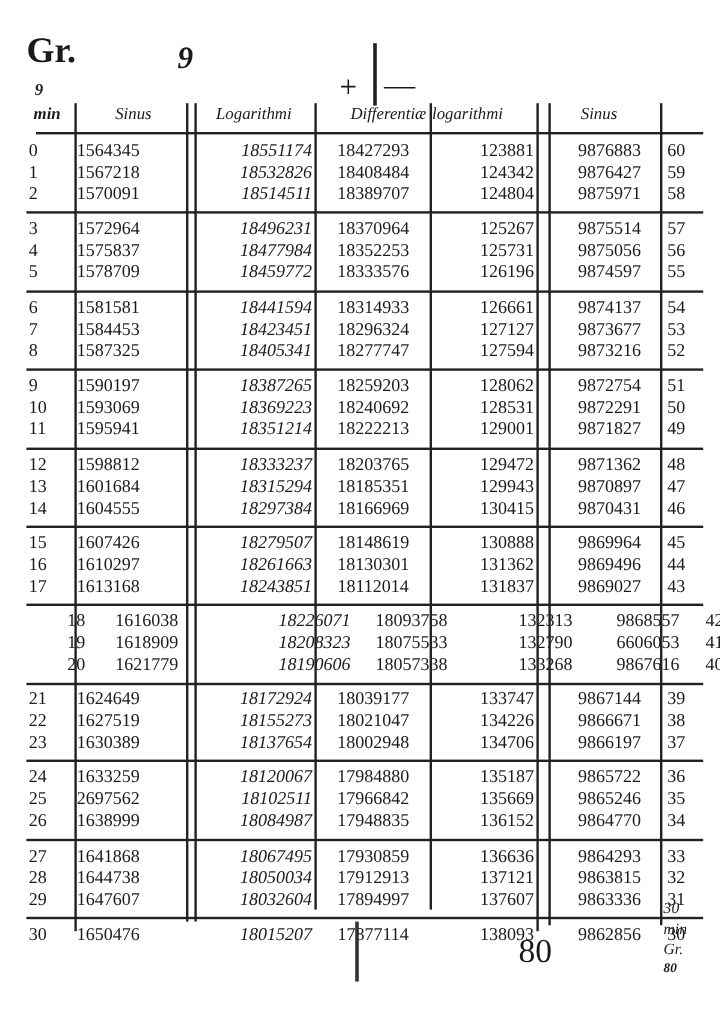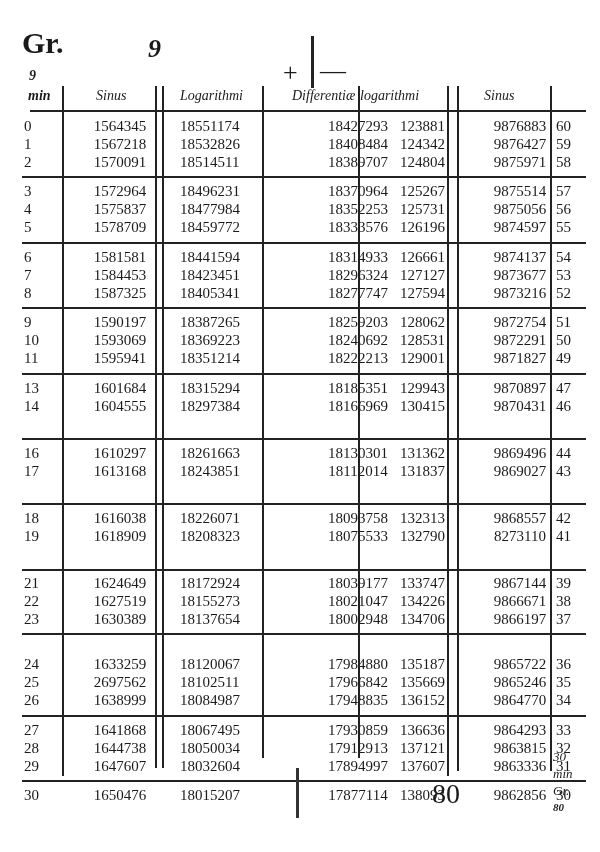--- a/index.html
+++ b/index.html
@@ -31,25 +31,25 @@
 
   .table { position: absolute; left: 0; top: 113px; width: 600px; }
   .group { position: relative; height: 61.4px; }
   .group-rule { position: absolute; left: 22px; right: 14px; bottom: 0; height: 2px; background: #222; }
   .row { position: relative; height: 18px; }
   .cell {
     position: absolute; top: 0; font-family: "Liberation Serif", serif; font-size: 15px; line-height: 18px;
     white-space: nowrap;
   }
   .c-min { left: 24px; width: 28px; text-align: left; }
-  .c-sin { left: 80px; width: 80px; text-align: center; }
-  .c-log { left: 180px; width: 92px; text-align: left; }
-  .c-dif { left: 265px; width: 92px; text-align: center; margin-left: 47px; }
+  .c-sin { left: 64px; width: 80px; }
+  .c-log { left: 168px; width: 92px; text-align: right; font-style: italic; }
+  .c-dif { left: 265px; width: 92px; text-align: center; }
   .c-lg2 { left: 365px; width: 80px; text-align: right; }
-  .c-cos { left: 476px; width: 88px; text-align: center; }
+  .c-cos { left: 464px; width: 88px; text-align: center; }
   .c-cm  { left: 556px; width: 26px; text-align: left; }
 
   .vline { position: absolute; width: 2px; background: #222; }
   .foot-80 { position: absolute; left: 432px; top: 778px; font-size: 28px; font-family: "Liberation Serif", serif; }
   .foot-right { position: absolute; left: 553px; top: 748px; font-size: 13px; font-style: italic; font-family: "Liberation Serif", serif; line-height: 17px; }
   .stem { position: absolute; left: 296px; top: 768px; width: 3px; height: 50px; background: #333; }
 </style>
 </head>
 <body>
 
@@ -188,20 +188,29 @@
           <span class="cell c-log">18351214</span>
           <span class="cell c-dif">18222213</span>
           <span class="cell c-lg2">129001</span>
           <span class="cell c-cos">9871827</span>
           <span class="cell c-cm">49</span>
         </div>
       </div>
       <div class="group" style="padding-top: 4px;">
         <div class="group-rule"></div>
         <div class="row">
+          <span class="cell c-min">12</span>
+          <span class="cell c-sin">1598812</span>
+          <span class="cell c-log">18333237</span>
+          <span class="cell c-dif">18203765</span>
+          <span class="cell c-lg2">129472</span>
+          <span class="cell c-cos">9871362</span>
+          <span class="cell c-cm">48</span>
+        </div>
+        <div class="row">
           <span class="cell c-min">13</span>
           <span class="cell c-sin">1601684</span>
           <span class="cell c-log">18315294</span>
           <span class="cell c-dif">18185351</span>
           <span class="cell c-lg2">129943</span>
           <span class="cell c-cos">9870897</span>
           <span class="cell c-cm">47</span>
         </div>
         <div class="row">
           <span class="cell c-min">14</span>
@@ -209,57 +218,75 @@
           <span class="cell c-log">18297384</span>
           <span class="cell c-dif">18166969</span>
           <span class="cell c-lg2">130415</span>
           <span class="cell c-cos">9870431</span>
           <span class="cell c-cm">46</span>
         </div>
       </div>
       <div class="group" style="padding-top: 4px;">
         <div class="group-rule"></div>
         <div class="row">
+          <span class="cell c-min">15</span>
+          <span class="cell c-sin">1607426</span>
+          <span class="cell c-log">18279507</span>
+          <span class="cell c-dif">18148619</span>
+          <span class="cell c-lg2">130888</span>
+          <span class="cell c-cos">9869964</span>
+          <span class="cell c-cm">45</span>
+        </div>
+        <div class="row">
           <span class="cell c-min">16</span>
           <span class="cell c-sin">1610297</span>
           <span class="cell c-log">18261663</span>
           <span class="cell c-dif">18130301</span>
           <span class="cell c-lg2">131362</span>
           <span class="cell c-cos">9869496</span>
           <span class="cell c-cm">44</span>
         </div>
         <div class="row">
           <span class="cell c-min">17</span>
           <span class="cell c-sin">1613168</span>
           <span class="cell c-log">18243851</span>
           <span class="cell c-dif">18112014</span>
           <span class="cell c-lg2">131837</span>
           <span class="cell c-cos">9869027</span>
           <span class="cell c-cm">43</span>
         </div>
       </div>
-      <div class="group" style="padding-top: 4px;">
+      <div class="group" style="padding-top: 4px; padding-left: 32px;">
         <div class="group-rule"></div>
         <div class="row">
           <span class="cell c-min">18</span>
           <span class="cell c-sin">1616038</span>
           <span class="cell c-log">18226071</span>
           <span class="cell c-dif">18093758</span>
           <span class="cell c-lg2">132313</span>
           <span class="cell c-cos">9868557</span>
           <span class="cell c-cm">42</span>
         </div>
         <div class="row">
           <span class="cell c-min">19</span>
           <span class="cell c-sin">1618909</span>
           <span class="cell c-log">18208323</span>
           <span class="cell c-dif">18075533</span>
           <span class="cell c-lg2">132790</span>
-          <span class="cell c-cos">8273110</span>
+          <span class="cell c-cos">6606053</span>
           <span class="cell c-cm">41</span>
+        </div>
+        <div class="row">
+          <span class="cell c-min">20</span>
+          <span class="cell c-sin">1621779</span>
+          <span class="cell c-log">18190606</span>
+          <span class="cell c-dif">18057338</span>
+          <span class="cell c-lg2">133268</span>
+          <span class="cell c-cos">9867616</span>
+          <span class="cell c-cm">40</span>
         </div>
       </div>
       <div class="group" style="padding-top: 3px;">
         <div class="group-rule"></div>
         <div class="row">
           <span class="cell c-min">21</span>
           <span class="cell c-sin">1624649</span>
           <span class="cell c-log">18172924</span>
           <span class="cell c-dif">18039177</span>
           <span class="cell c-lg2">133747</span>
@@ -278,21 +305,21 @@
         <div class="row">
           <span class="cell c-min">23</span>
           <span class="cell c-sin">1630389</span>
           <span class="cell c-log">18137654</span>
           <span class="cell c-dif">18002948</span>
           <span class="cell c-lg2">134706</span>
           <span class="cell c-cos">9866197</span>
           <span class="cell c-cm">37</span>
         </div>
       </div>
-      <div class="group" style="padding-top: 20px;">
+      <div class="group" style="padding-top: 4px;">
         <div class="group-rule"></div>
         <div class="row">
           <span class="cell c-min">24</span>
           <span class="cell c-sin">1633259</span>
           <span class="cell c-log">18120067</span>
           <span class="cell c-dif">17984880</span>
           <span class="cell c-lg2">135187</span>
           <span class="cell c-cos">9865722</span>
           <span class="cell c-cm">36</span>
         </div>

